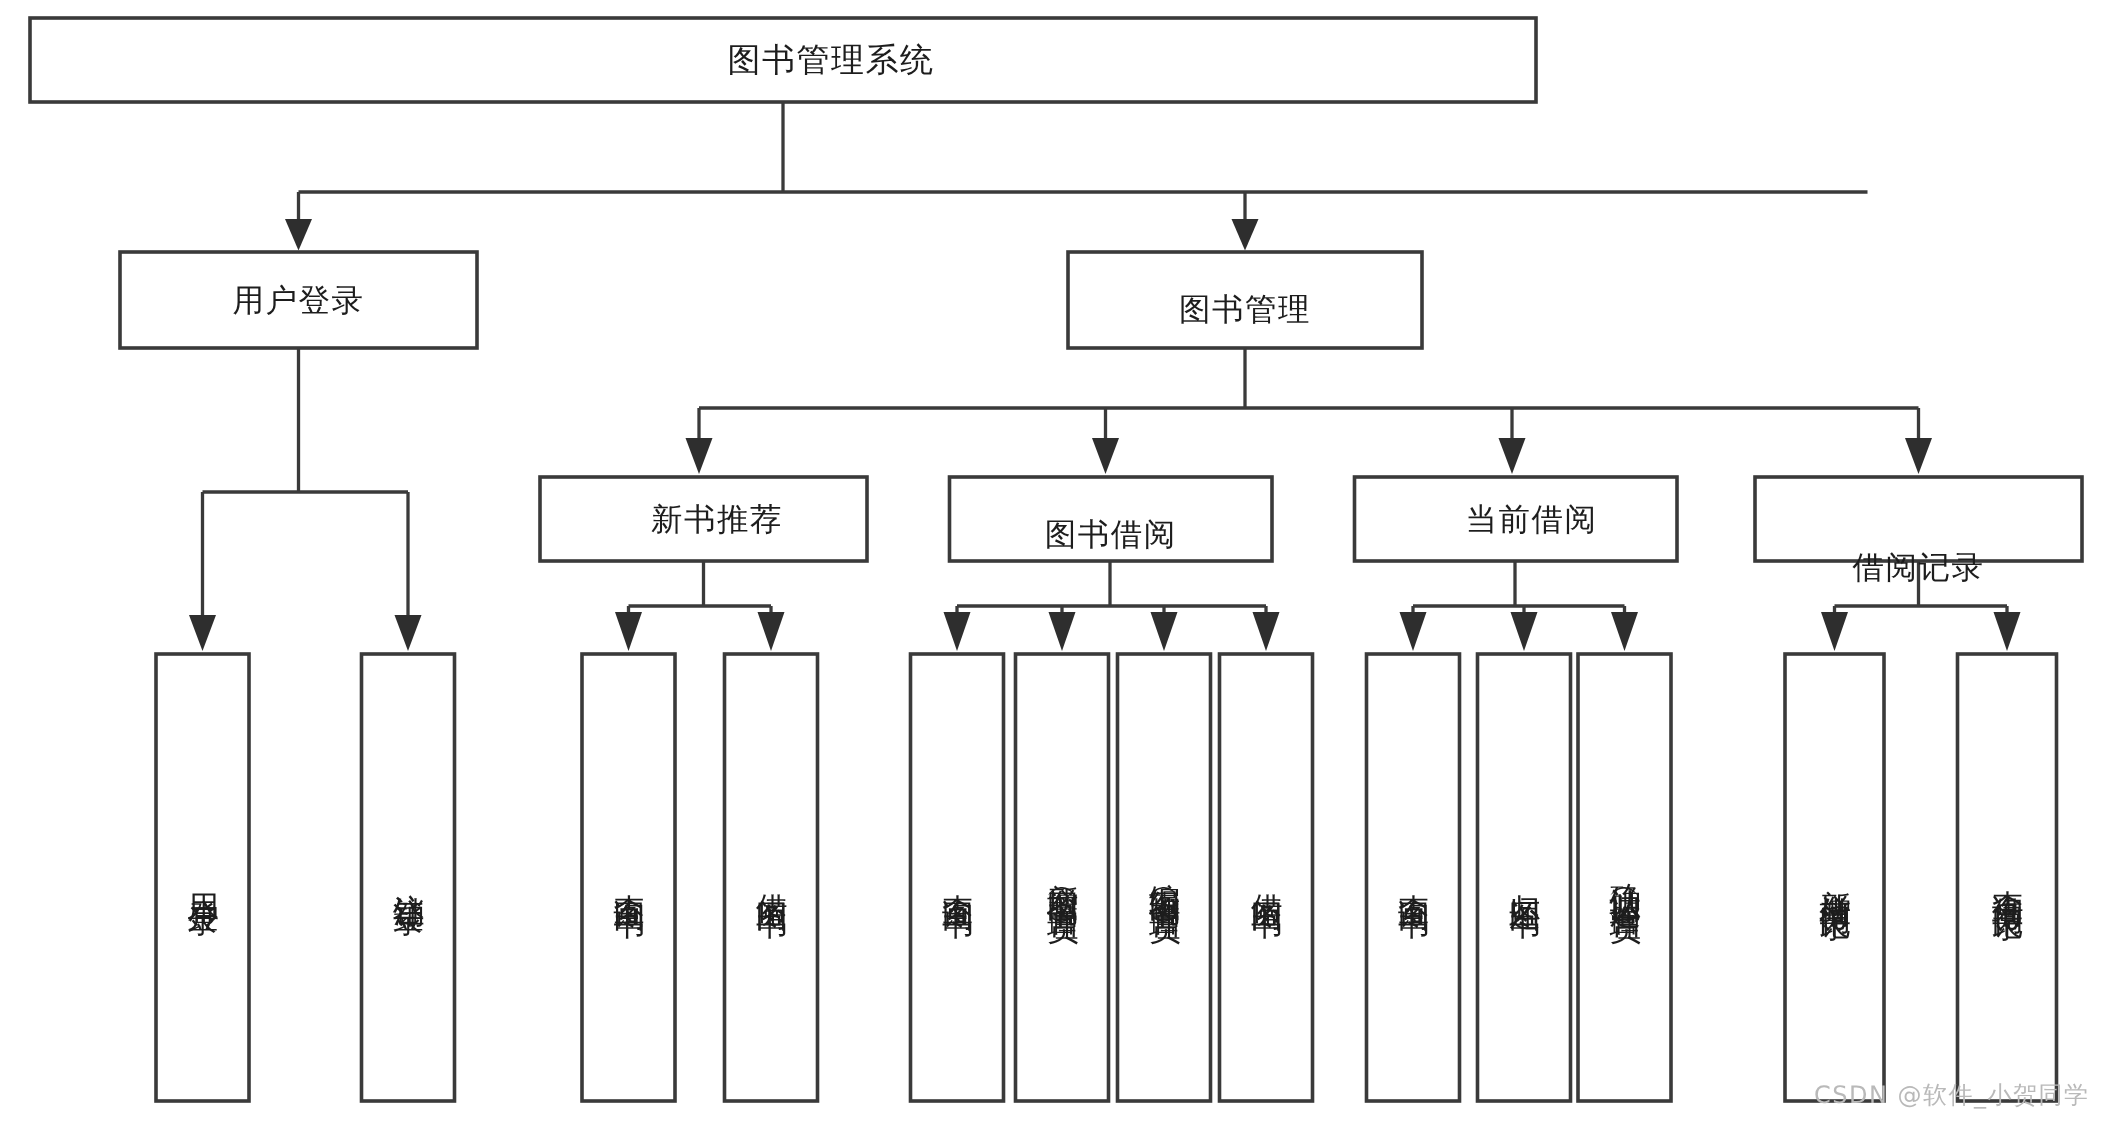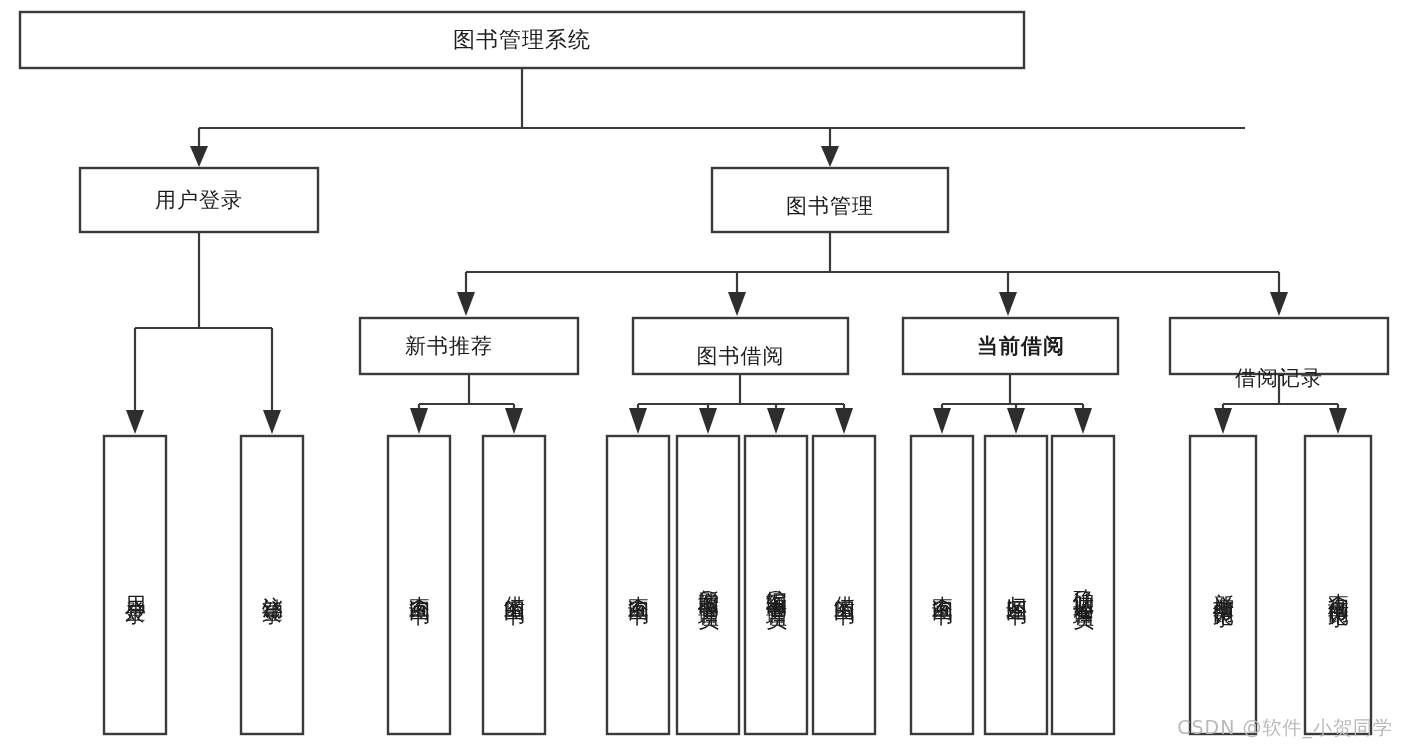--- a/index.html
+++ b/index.html
@@ -39,21 +39,21 @@
     position:absolute;
     display:flex;
     align-items:center;
     justify-content:center;
     color:#1d1d1d;
     font-size:21px;
     letter-spacing:1px;
     white-space:nowrap;
     pointer-events:none;
   }
-  .node-label.title{ font-size:22px; }
+  .node-label.title{ font-size:22px;padding-left:32px; }
 
   
   .leaf-label{
     position:absolute;
     display:flex;
     align-items:center;
     justify-content:center;
     color:#1d1d1d;
     font-size:21px;
     line-height:1.28;
@@ -61,21 +61,21 @@
     text-orientation:upright;
     letter-spacing:3px;
     white-space:nowrap;
     pointer-events:none;
   }
 
   .watermark{
     position:absolute;
     right:12px;
     bottom:6px;
-    font-size:19px;
+    font-size:16px;
     color:#b9b9b9;
     letter-spacing:1px;
     white-space:nowrap;
     user-select:none;
   }
 </style>
 </head>
 <body>
 
 <div id="stage">
@@ -182,23 +182,23 @@
     <rect class="box-rect" x="1052" y="436" width="62" height="298"></rect>
     <rect class="box-rect" x="1190" y="436" width="66" height="298"></rect>
     <rect class="box-rect" x="1305" y="436" width="66" height="298"></rect>
   </svg>
 
   <div class="node-label title" style="left:20px;  top:12px;  width:1004px; height:56px;">图书管理系统</div>
 
   <div class="node-label" style="left:80px;  top:168px; width:238px; height:64px;">用户登录</div>
   <div class="node-label" style="left:712px; top:168px; width:236px; height:76px;font-family:Liberation Serif, serif;">图书管理</div>
 
-  <div class="node-label" style="left:340px;  top:318px; width:218px; height:56px;">新书推荐</div>
+  <div class="node-label" style="left:369px;  top:318px; width:218px; height:56px;">新书推荐</div>
   <div class="node-label" style="left:633px;  top:328px; width:215px; height:56px;">图书借阅</div>
-  <div class="node-label" style="left:903px;  top:318px; width:236px; height:56px;font-weight:bold;">当前借阅</div>
+  <div class="node-label" style="left:903px;  top:318px; width:236px; height:56px;">当前借阅</div>
   <div class="node-label" style="left:1170px; top:318px; width:218px; height:56px;margin-top:32px;">借阅记录</div>
 
   <div class="leaf-label" style="left:104px;  top:436px; width:62px; height:298px;">用户登录</div>
   <div class="leaf-label" style="left:241px;  top:436px; width:62px; height:298px;">注销登录</div>
   <div class="leaf-label" style="left:388px;  top:436px; width:62px; height:298px;">查询图书</div>
   <div class="leaf-label" style="left:483px;  top:436px; width:62px; height:298px;">借阅图书</div>
   <div class="leaf-label" style="left:607px;  top:436px; width:62px; height:298px;">查询图书</div>
   <div class="leaf-label" style="left:677px;  top:436px; width:62px; height:298px;">新增图书（管理员）</div>
   <div class="leaf-label" style="left:745px;  top:436px; width:62px; height:298px;">编辑图书（管理员）</div>
   <div class="leaf-label" style="left:813px;  top:436px; width:62px; height:298px;">借阅图书</div>

